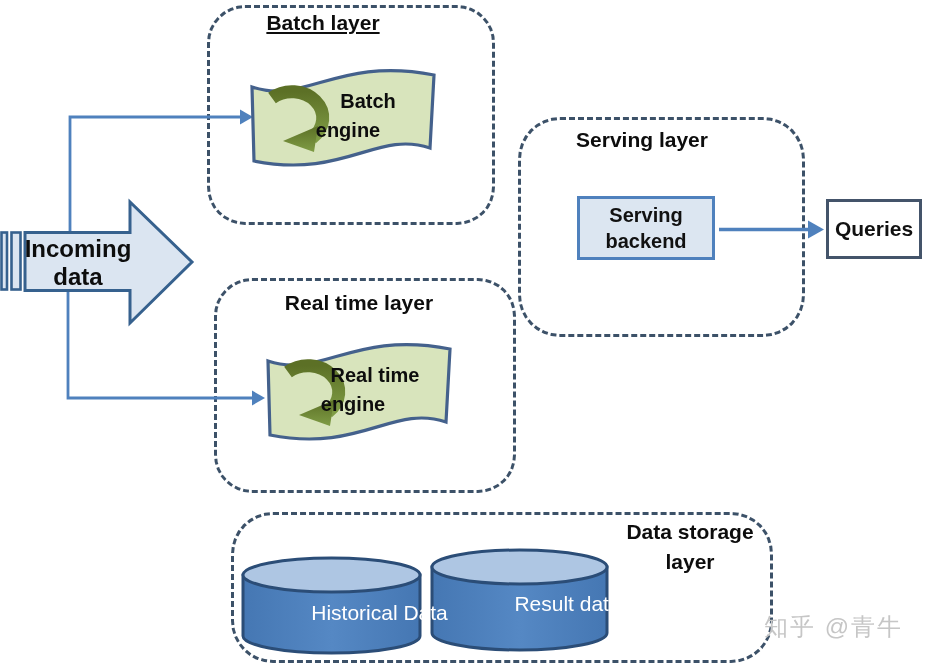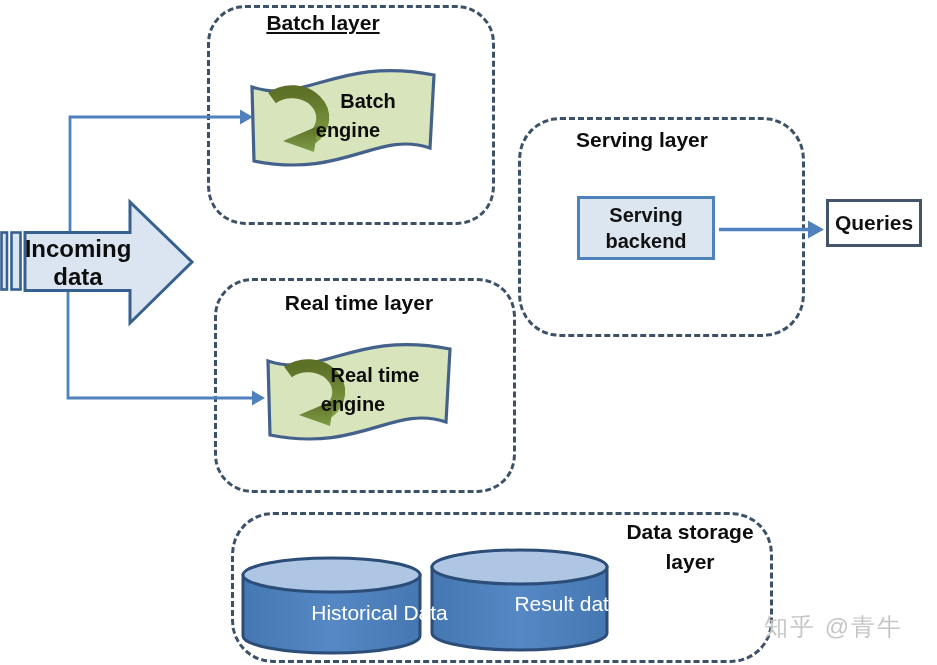--- a/index.html
+++ b/index.html
@@ -29,21 +29,21 @@
   .t-batch-eng1{left:308px;top:90px;}
   .t-batch-eng2{left:288px;top:119px;}
   .t-rt-eng1  {left:315px;top:364px;}
   .t-rt-eng2  {left:293px;top:393px;}
 
   .t-incoming{left:22px;top:235px;width:112px;font-size:24px;line-height:28px;text-align:center;white-space:normal;}
 
   .node{position:absolute;z-index:3;display:flex;align-items:center;justify-content:center;text-align:center;font-weight:bold;}
   .node-backend{left:577px;top:196px;width:138px;height:64px;background:#dce6f1;border:3px solid #4f81bd;
                 font-size:20px;line-height:26px;box-sizing:border-box;}
-  .node-queries{left:826px;top:199px;width:96px;height:48px;background:#ffffff;border:3px solid #44546a;
+  .node-queries{left:826px;top:199px;width:96px;height:60px;background:#ffffff;border:3px solid #44546a;
                 font-size:21px;box-sizing:border-box;}
 
   .cyl-label{position:absolute;z-index:3;color:#ffffff;font-size:21px;font-weight:normal;text-align:center;padding-left:48px;}
   .t-cyl1{left:243px;top:601px;width:177px;}
   .t-cyl2{left:432px;top:592px;width:175px;}
 
   .watermark{position:absolute;z-index:4;left:764px;top:611px;font-size:24px;color:#c6c6c6;
              font-weight:normal;letter-spacing:2px;white-space:nowrap;}
 </style>
 </head>

